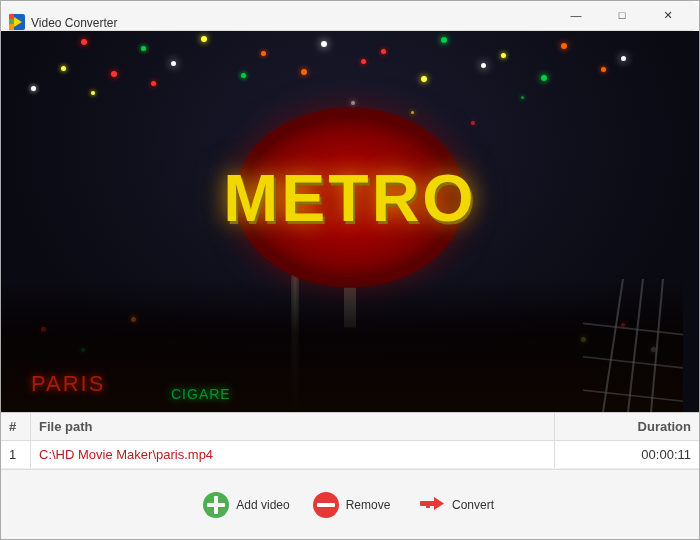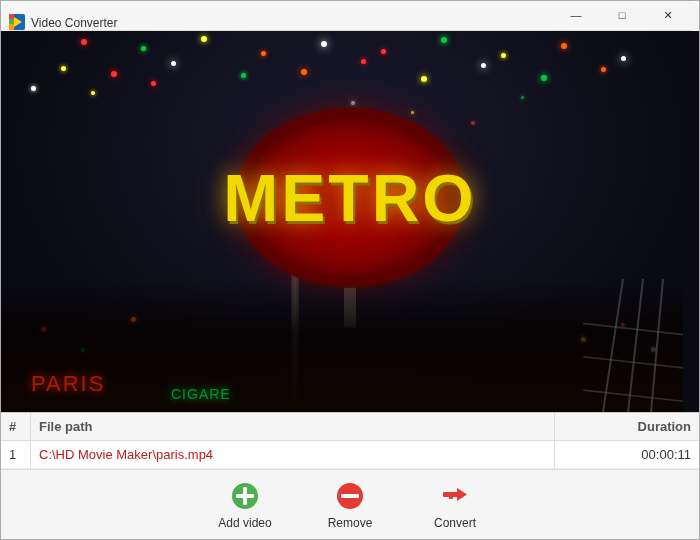--- a/index.html
+++ b/index.html
@@ -188,21 +188,20 @@
       align-items: center;
       justify-content: center;
       gap: 0;
       flex-shrink: 0;
     }
 
     .tool-btn {
       width: 105px;
       height: 70px;
       display: flex;
-      flex-direction: column;
       align-items: center;
       justify-content: center;
       gap: 4px;
       cursor: pointer;
       border: none;
       background: transparent;
       color: #333;
       font-size: 12px;
     }
 

